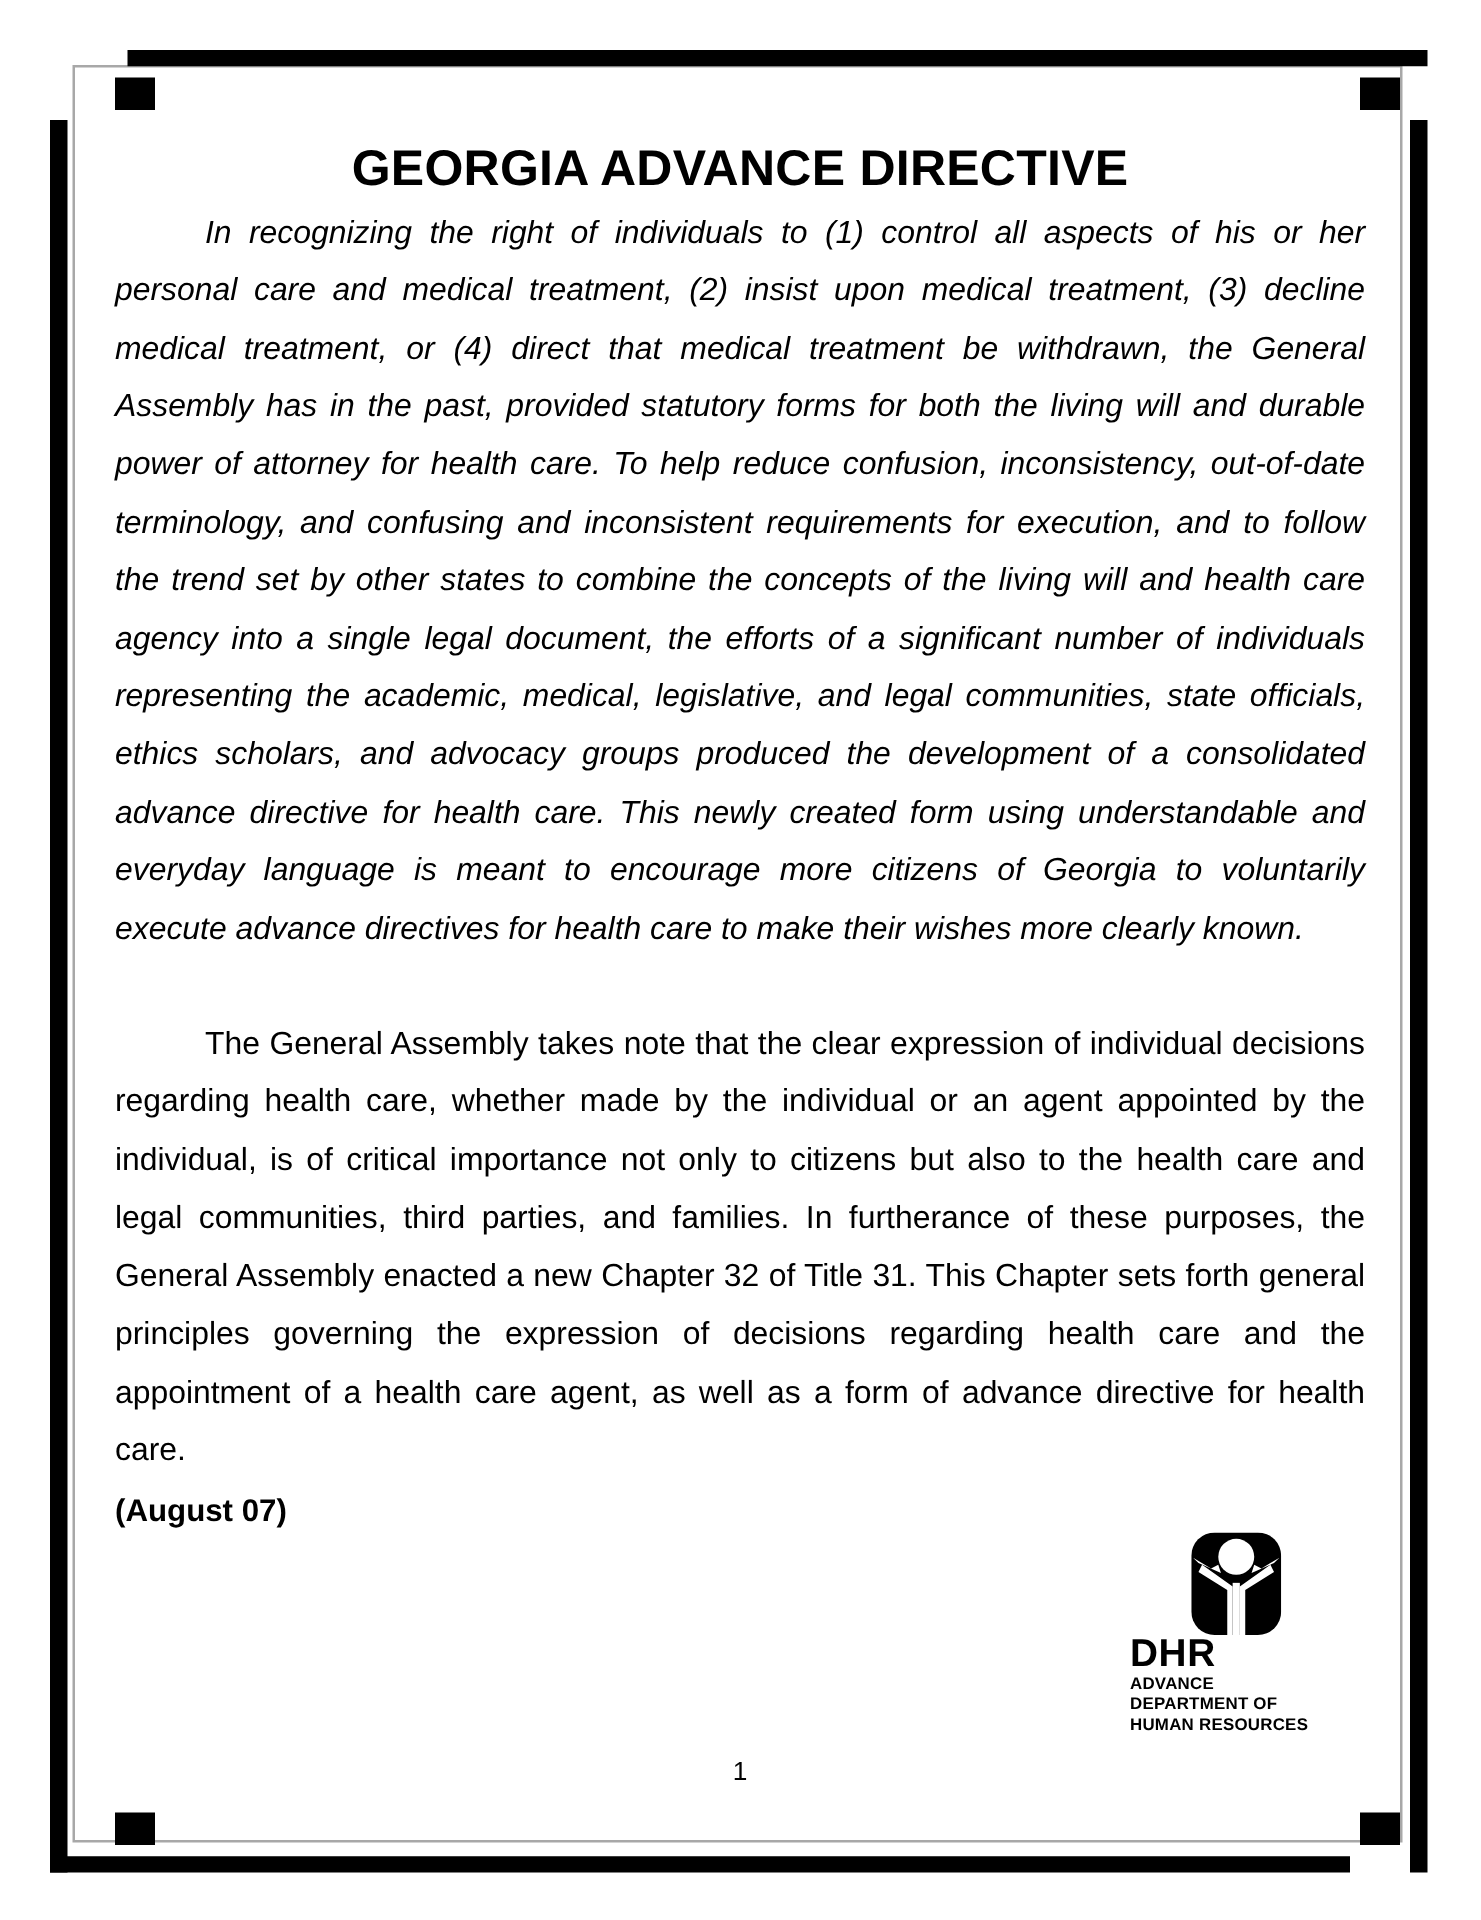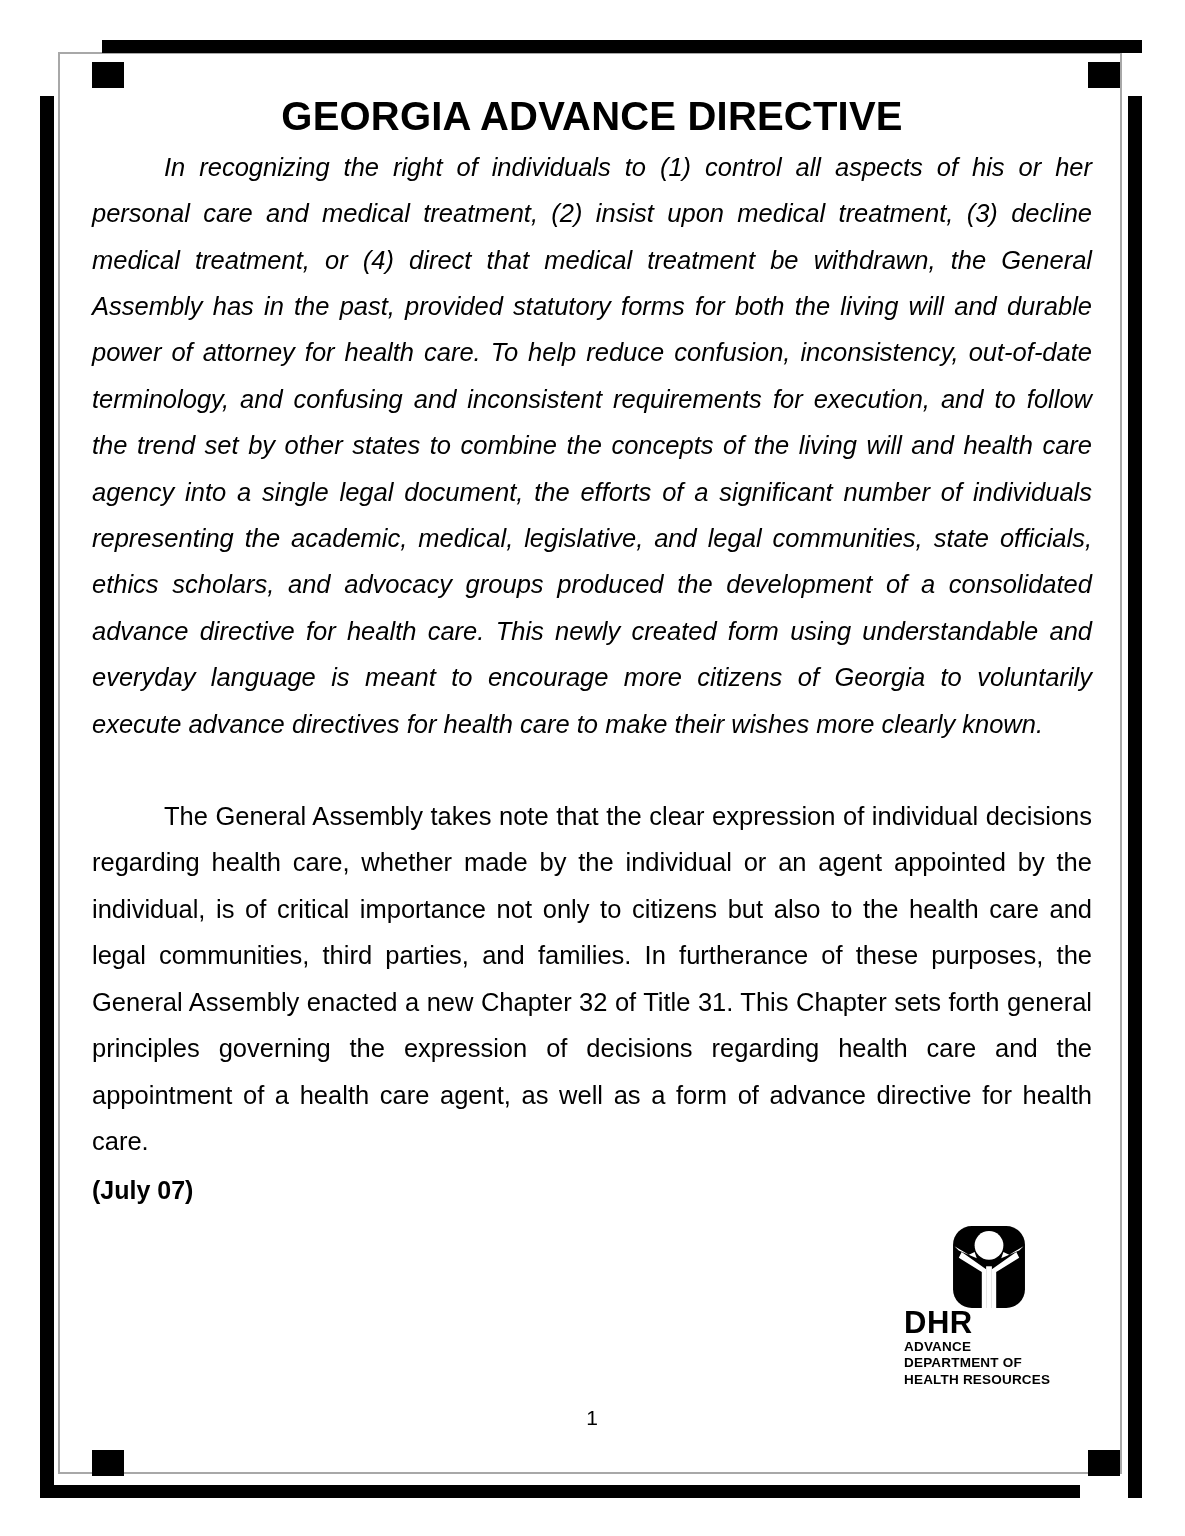--- a/index.html
+++ b/index.html
@@ -104,20 +104,21 @@
     text-align: center;
     font-weight: bold;
     font-size: 40px;
     line-height: 1.22;
     letter-spacing: 0.2px;
     margin: 0 0 0 0;
     padding: 0 14px;
   }
   .doc-title .title-line {
     display: block;
+    margin-top: 19px;
   }
 
   .section-heading {
     font-weight: bold;
     font-size: 26px;
     text-decoration: underline;
     text-underline-offset: 3px;
     margin: 18px 0 0 0;
     display: inline-block;
   }
@@ -202,40 +203,40 @@
 
     <h1 class="doc-title">
       <span class="title-line">GEORGIA ADVANCE DIRECTIVE</span>
     </h1>
 
 
     <p class="body-par p1">In recognizing the right of individuals to (1) control all aspects of his or her personal care and medical treatment, (2) insist upon medical treatment, (3) decline medical treatment, or (4) direct that medical treatment be withdrawn, the General Assembly has in the past, provided statutory forms for both the living will and durable power of attorney for health care.  To help reduce confusion, inconsistency, out-of-date terminology, and confusing and inconsistent requirements for execution, and to follow the trend set by other states to combine the concepts of the living will and health care agency into a single legal document, the efforts of a significant number of individuals representing the academic, medical, legislative, and legal communities, state officials, ethics scholars, and advocacy groups produced the development of a consolidated advance directive for health care.  This newly created form using understandable and everyday language is meant to encourage more citizens of Georgia to voluntarily execute advance directives for health care to make their wishes more clearly known.</p>
 
     <p class="body-par p2">The General Assembly takes note that the clear expression of individual decisions regarding health care, whether made by the individual or an agent appointed by the individual, is of critical importance not only to citizens but also to the health care and legal communities, third parties, and families.  In furtherance of these purposes, the General Assembly enacted a new Chapter 32 of Title 31.  This Chapter sets forth general principles governing the expression of decisions regarding health care and the appointment of a health care agent, as well as a form of advance directive for health care.</p>
 
-    <div class="date-stamp">(July 07)</div>
+    <div class="date-stamp">(August 07)</div>
 
     <div class="logo-block">
       <svg class="logo-mark" viewBox="0 0 100 114" aria-hidden="true">
 
         <path d="M26,0 H74 A26,26 0 0 1 100,26 V88 A26,26 0 0 1 74,114 H26 A26,26 0 0 1 0,88 V26 A26,26 0 0 1 26,0 Z" fill="#000000"></path>
 
         <circle cx="50" cy="27" r="20" fill="#ffffff"></circle>
 
         <path d="M2,28 L22,40 L30,36 L33,45 L8,34 Z" fill="#ffffff"></path>
 
         <path d="M98,28 L78,40 L70,36 L67,45 L92,34 Z" fill="#ffffff"></path>
 
         <path d="M12,36 L46,60 L46,114 L40,114 L40,64 L8,44 Z" fill="#ffffff"></path>
         <path d="M88,36 L54,60 L54,114 L60,114 L60,64 L92,44 Z" fill="#ffffff"></path>
 
         <rect x="46" y="56" width="8" height="58" fill="#ffffff"></rect>
       </svg>
       <div class="logo-dhr">DHR</div>
       <div class="logo-sub">ADVANCE</div>
       <div class="logo-sub">DEPARTMENT OF</div>
-      <div class="logo-sub">HEALTH RESOURCES</div>
+      <div class="logo-sub">HUMAN RESOURCES</div>
     </div>
 
     <div class="page-number">1</div>
 
   </div>
 </div>
 
 </body></html>

